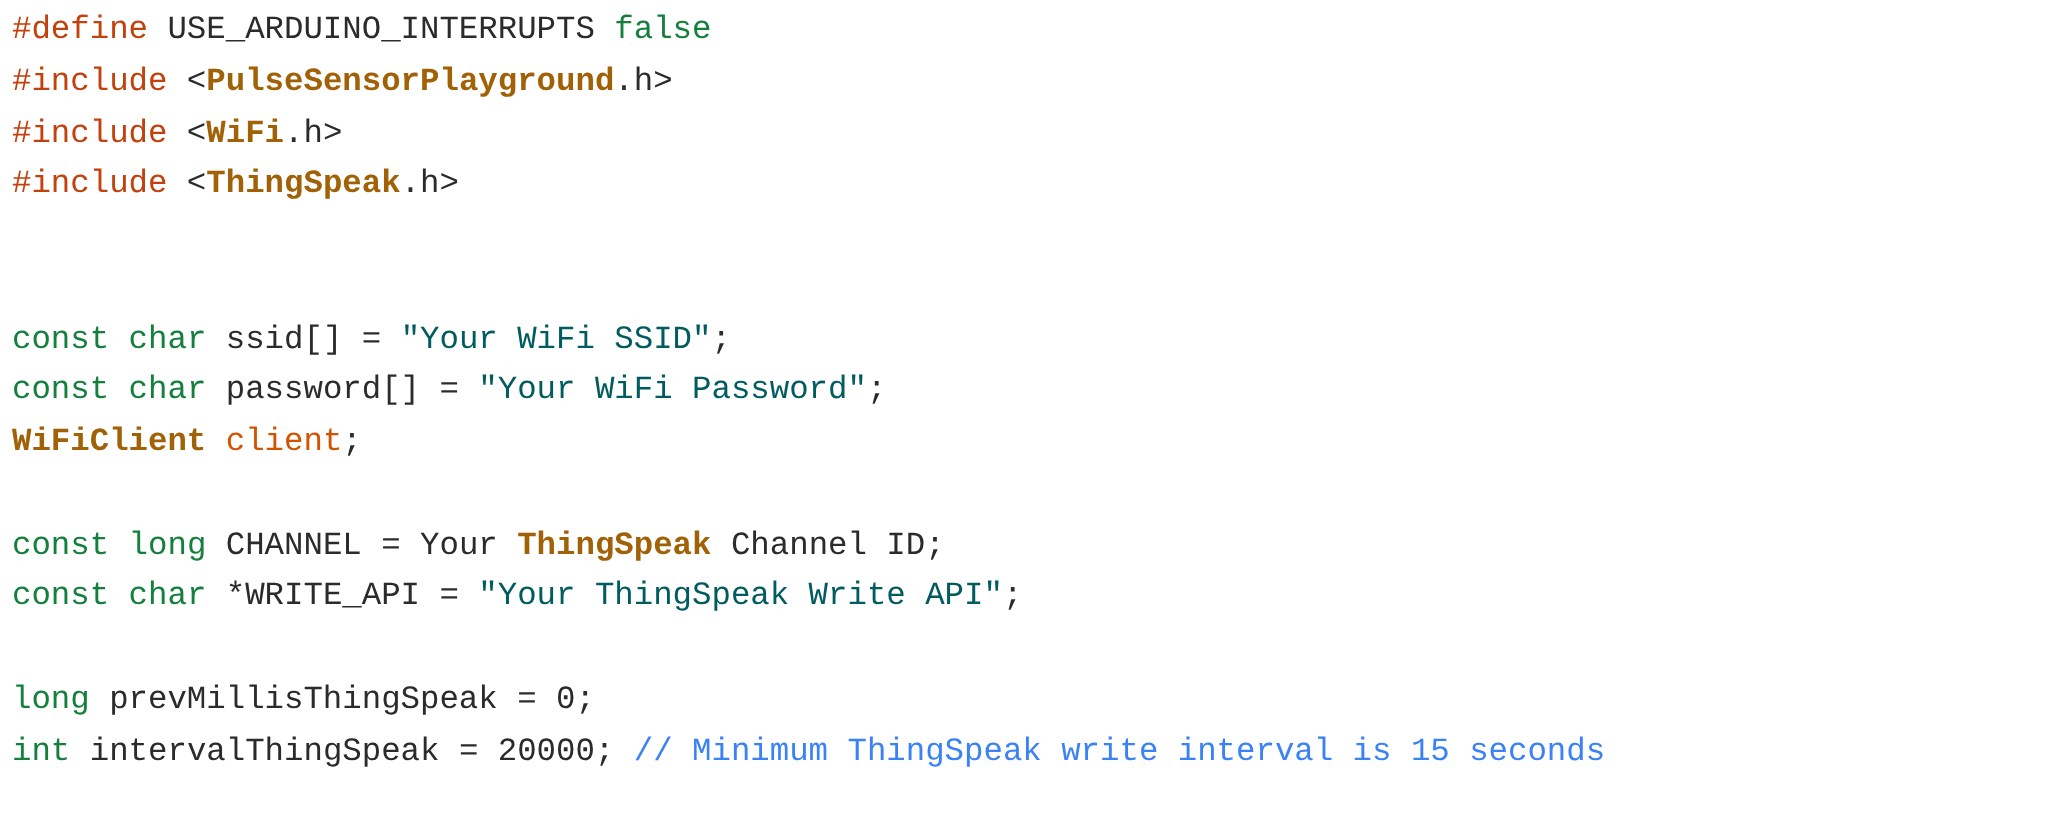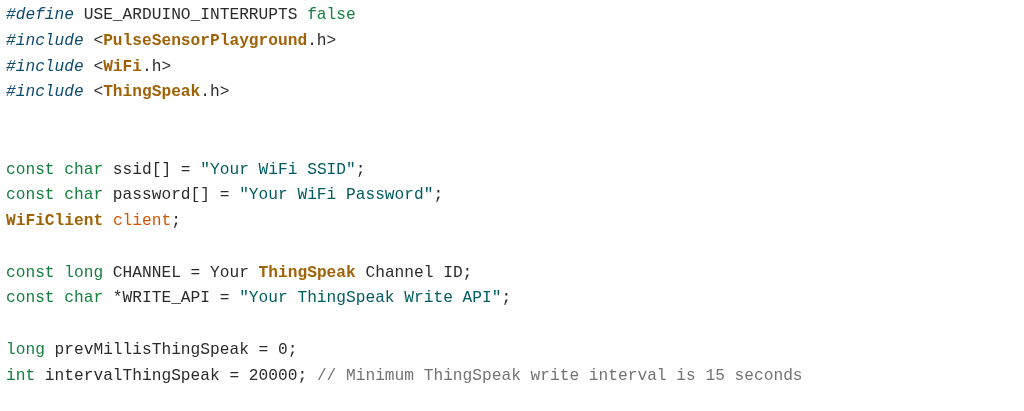--- a/index.html
+++ b/index.html
@@ -7,24 +7,24 @@
   .code {
     position: absolute; left: 6px; top: 3px;
     font-family: "Liberation Mono", monospace;
     font-size: 16.2px;
     line-height: 25.75px;
     color: #2b2b2b;
     white-space: pre;
     margin: 0;
   }
   .line { height: 25.75px; }
-  .pp { color: #0c4a6e; font-style: italic; }
+  .pp { color: #c2410c; }
   .kw { color: #15803d; }
   .ty { color: #a16207; font-weight: bold; }
   .lt { color: #d35400; }
   .st { color: #005c5f; }
-  .cm { color: #737373; text-align: right; }
+  .cm { color: #3b82f6; text-align: right; }
   .tx { color: #2b2b2b; text-align: right; }
 </style>
 </head>
 <body>
 
 <pre class="code" id="code"><div class="line"><span class="pp">#define</span><span class="tx"> USE_ARDUINO_INTERRUPTS </span><span class="kw">false</span></div><div class="line"><span class="pp">#include</span><span class="tx"> &lt;</span><span class="ty">PulseSensorPlayground</span><span class="tx">.h&gt;</span></div><div class="line"><span class="pp">#include</span><span class="tx"> &lt;</span><span class="ty">WiFi</span><span class="tx">.h&gt;</span></div><div class="line"><span class="pp">#include</span><span class="tx"> &lt;</span><span class="ty">ThingSpeak</span><span class="tx">.h&gt;</span></div><div class="line"> </div><div class="line"> </div><div class="line"><span class="kw">const</span><span class="tx"> </span><span class="kw">char</span><span class="tx"> ssid[] = </span><span class="st">"Your WiFi SSID"</span><span class="tx">;</span></div><div class="line"><span class="kw">const</span><span class="tx"> </span><span class="kw">char</span><span class="tx"> password[] = </span><span class="st">"Your WiFi Password"</span><span class="tx">;</span></div><div class="line"><span class="ty">WiFiClient</span><span class="tx"> </span><span class="lt">client</span><span class="tx">;</span></div><div class="line"> </div><div class="line"><span class="kw">const</span><span class="tx"> </span><span class="kw">long</span><span class="tx"> CHANNEL = Your </span><span class="ty">ThingSpeak</span><span class="tx"> Channel ID;</span></div><div class="line"><span class="kw">const</span><span class="tx"> </span><span class="kw">char</span><span class="tx"> *WRITE_API = </span><span class="st">"Your ThingSpeak Write API"</span><span class="tx">;</span></div><div class="line"> </div><div class="line"><span class="kw">long</span><span class="tx"> prevMillisThingSpeak = 0;</span></div><div class="line"><span class="kw">int</span><span class="tx"> intervalThingSpeak = 20000; </span><span class="cm">// Minimum ThingSpeak write interval is 15 seconds</span></div></pre>
 
 </body></html>

